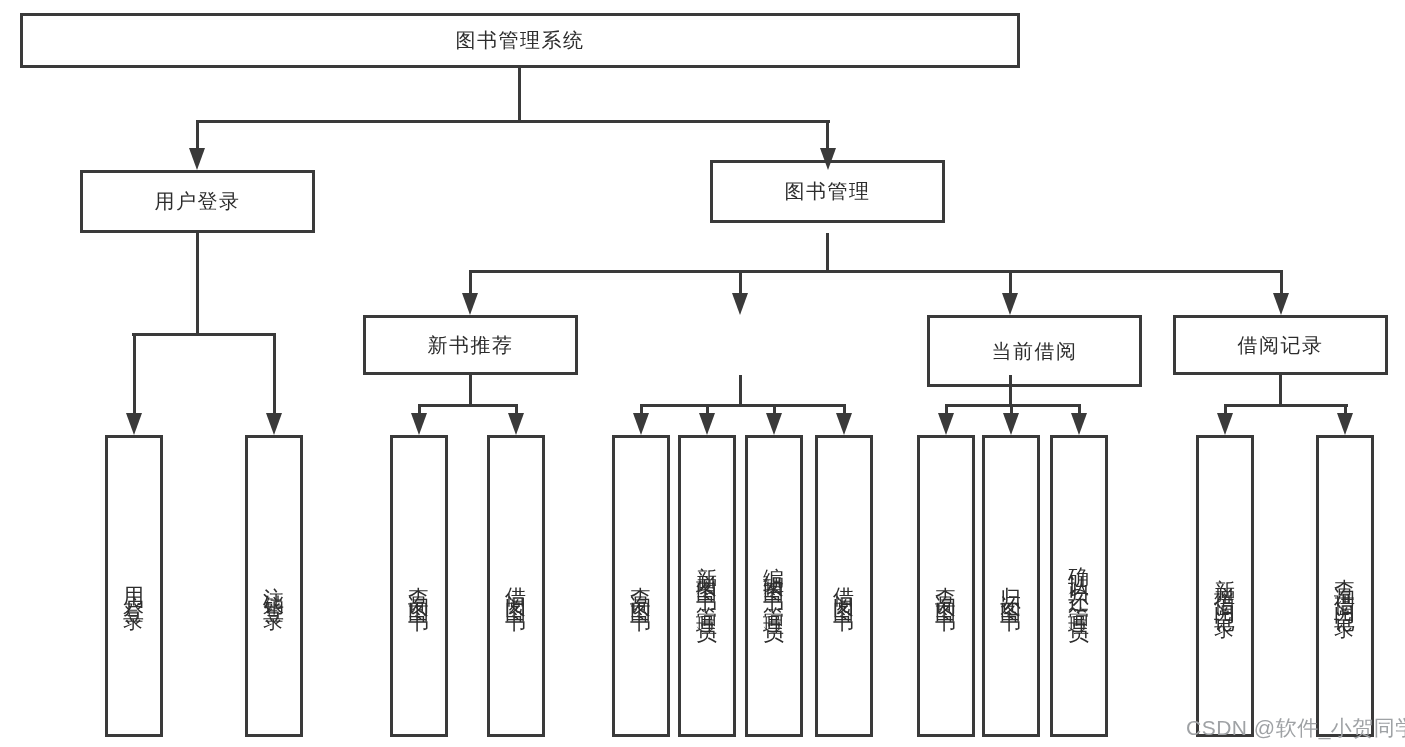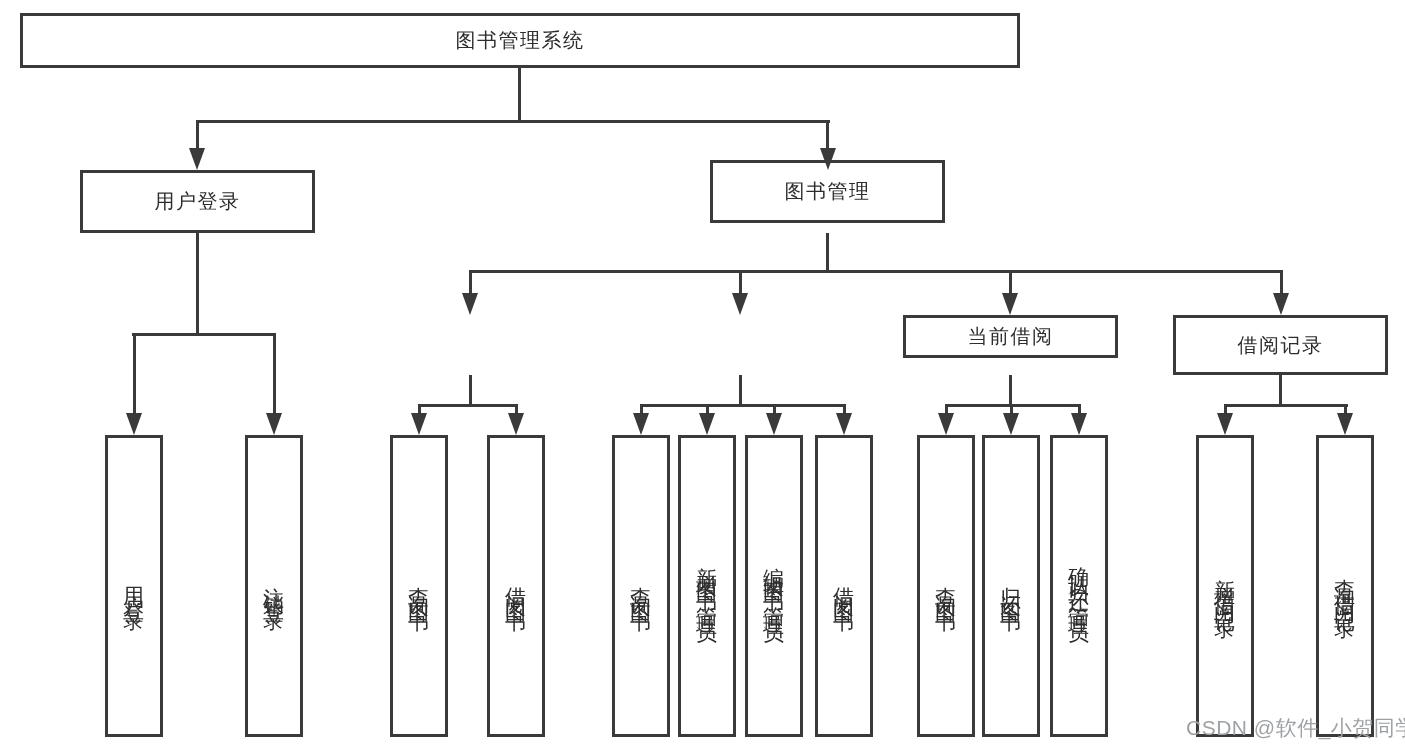--- a/index.html
+++ b/index.html
@@ -46,21 +46,24 @@
     <span>图书管理系统</span>
   </div>
 
   <div class="node hnode" style="left:80px;top:170px;width:235px;height:63px">
     <span>用户登录</span>
   </div>
   <div class="node hnode" style="left:710px;top:160px;width:235px;height:63px">
     <span>图书管理</span>
   </div>
 
-  <div class="node hnode" style="left:903px;top:315px;width:215px;height:43px">
+  <div class="node hnode" style="left:363px;top:315px;width:215px;height:60px">
+    <span>新书推荐</span>
+  </div>
+  <div class="node hnode" style="left:927px;top:315px;width:215px;height:72px">
     <span>当前借阅</span>
   </div>
   <div class="node hnode" style="left:1173px;top:315px;width:215px;height:60px">
     <span>借阅记录</span>
   </div>
 
   <div class="node vnode" style="left:105px;top:435px;width:58px;height:302px">
     <span>用户登录</span>
   </div>
   <div class="node vnode" style="left:245px;top:435px;width:58px;height:302px">

